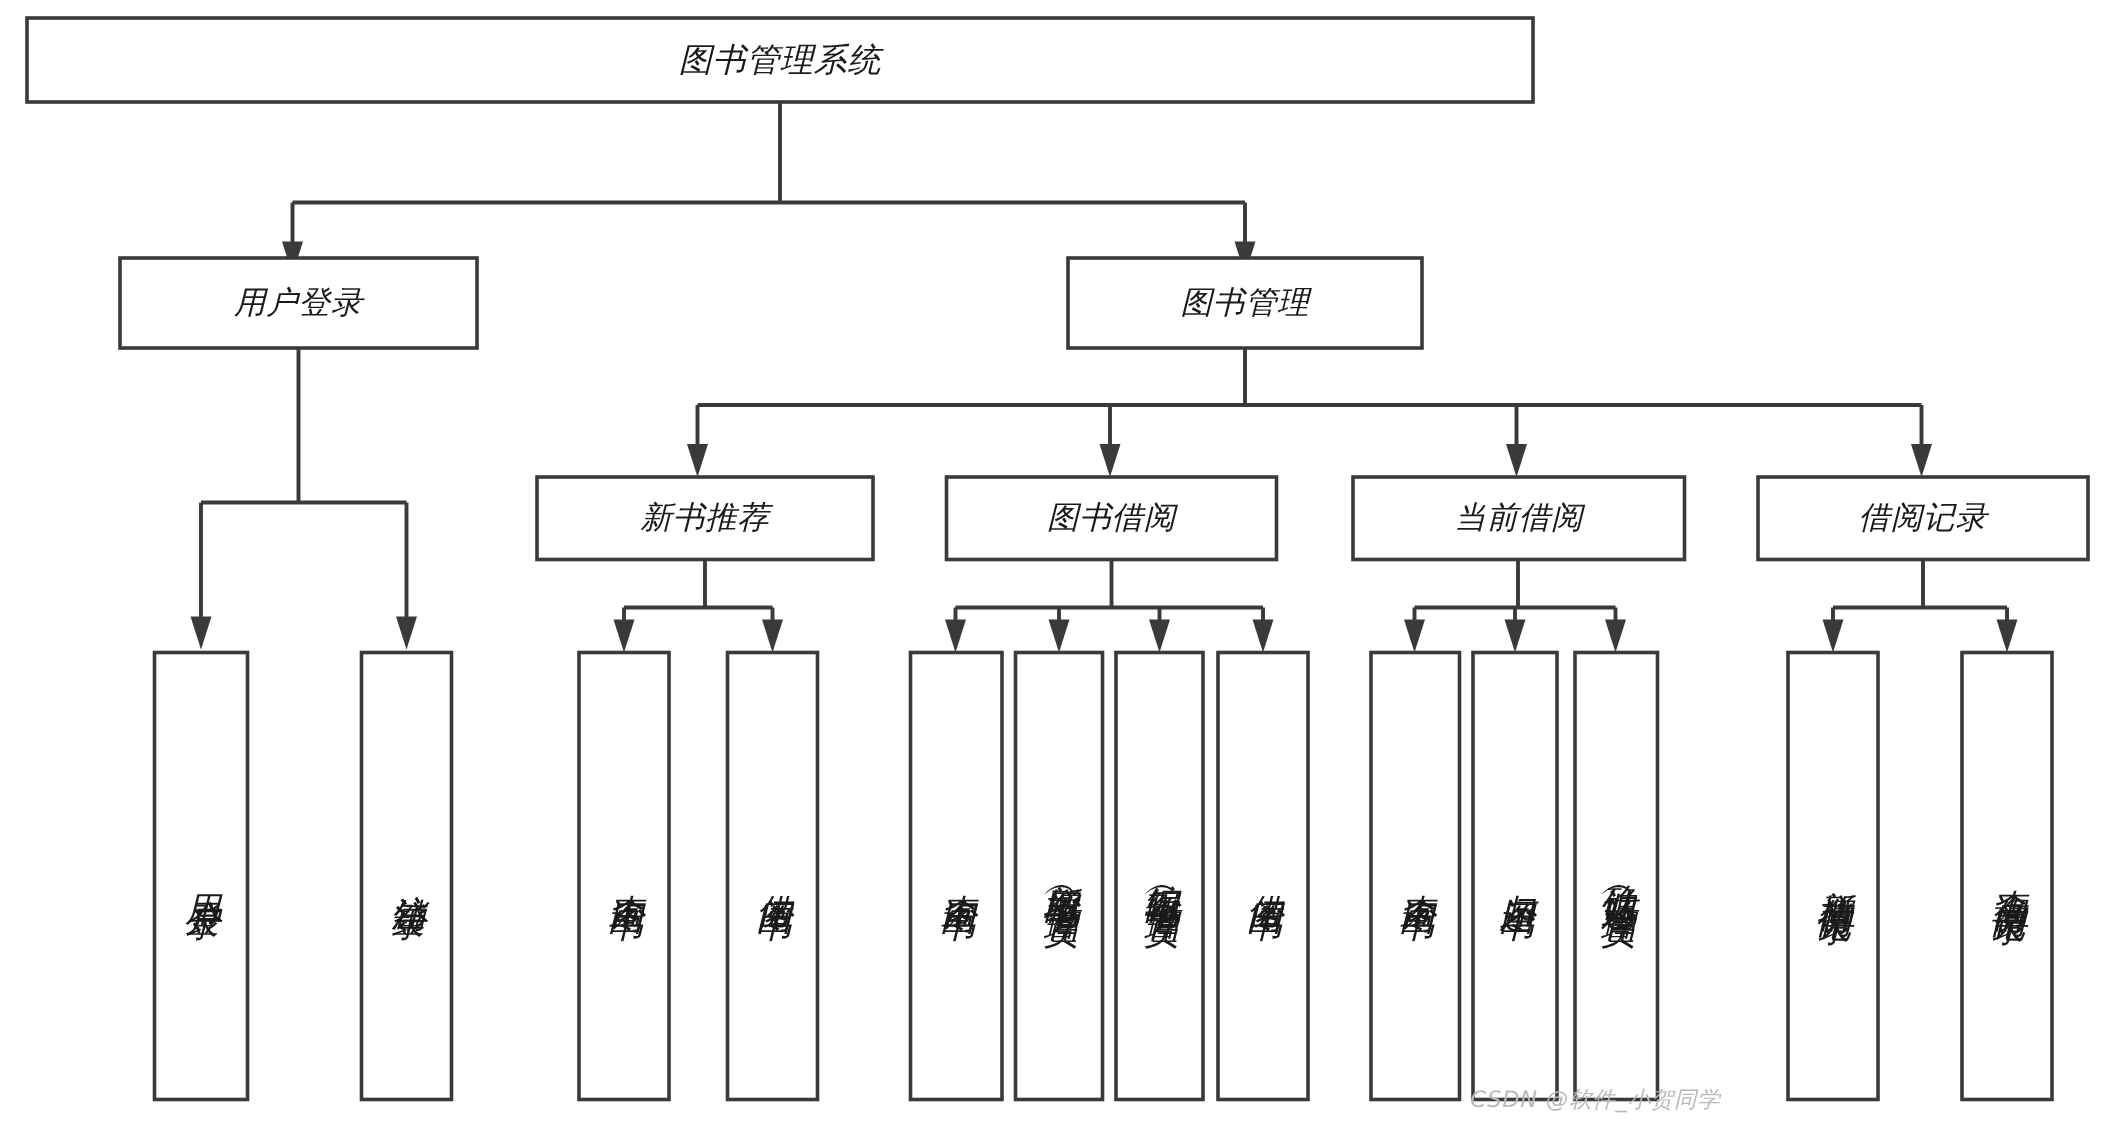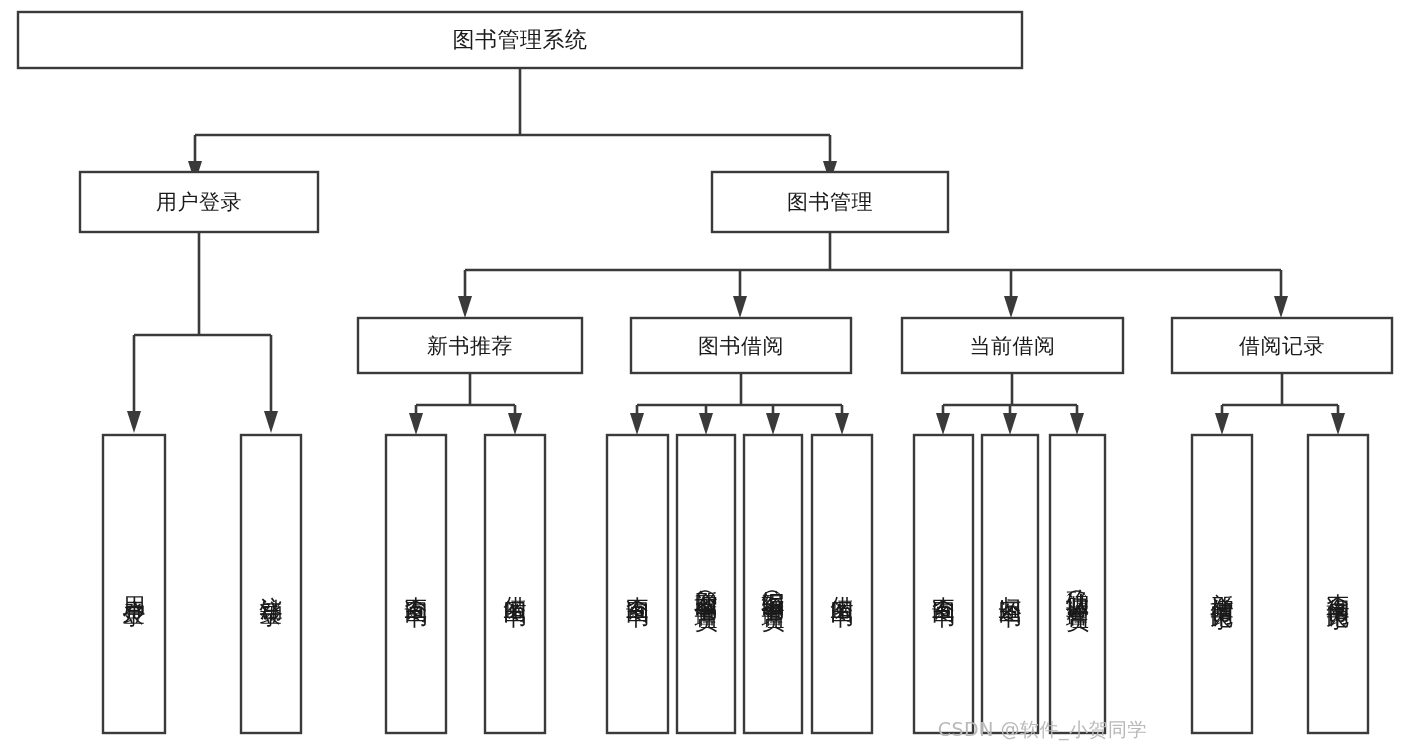--- a/index.html
+++ b/index.html
@@ -12,20 +12,21 @@
     width: 1405px;
     height: 747px;
     overflow: hidden;
     font-family: "DejaVu Sans", "Liberation Sans", sans-serif;
   }
   #diagram-root {
     position: relative;
     width: 1157px;
     height: 747px;
     background: #ffffff;
+    font-style: italic;
   }
   svg.diagram-canvas {
     position: absolute;
     left: 0;
     top: 0;
     width: 1405px;
     height: 747px;
     display: block;
   }
   .node-box {
@@ -71,21 +72,21 @@
     color: #1a1a1a;
     letter-spacing: 3px;
     white-space: nowrap;
     text-align: center;
   }
   .watermark {
     position: absolute;
     right: 10px;
     bottom: 4px;
     font-family: "DejaVu Sans", "Liberation Sans", sans-serif;
-    font-size: 19px;
+    font-size: 15px;
     color: #b9b9b9;
     letter-spacing: 0.5px;
     white-space: nowrap;
     user-select: none;
   }
 </style>
 </head>
 <body>
 
 <div id="diagram-root">

